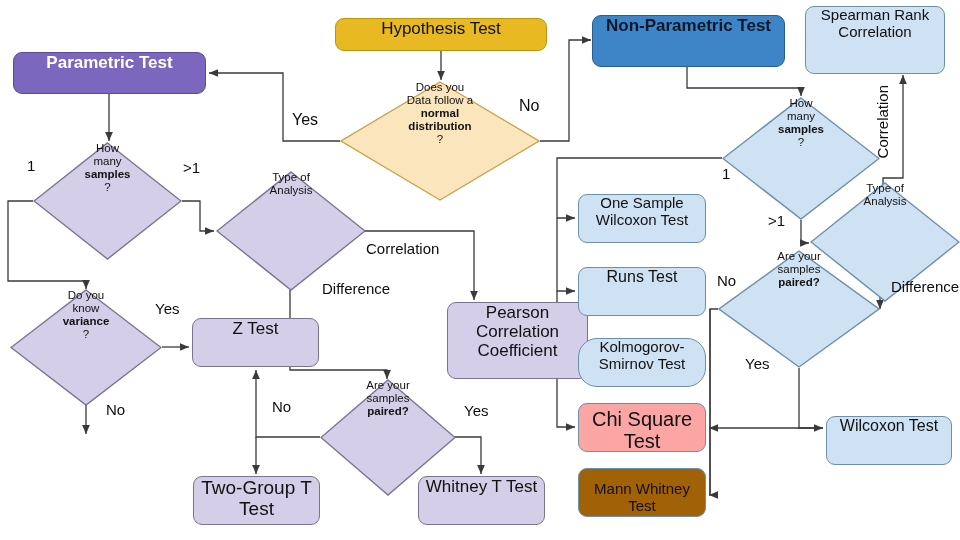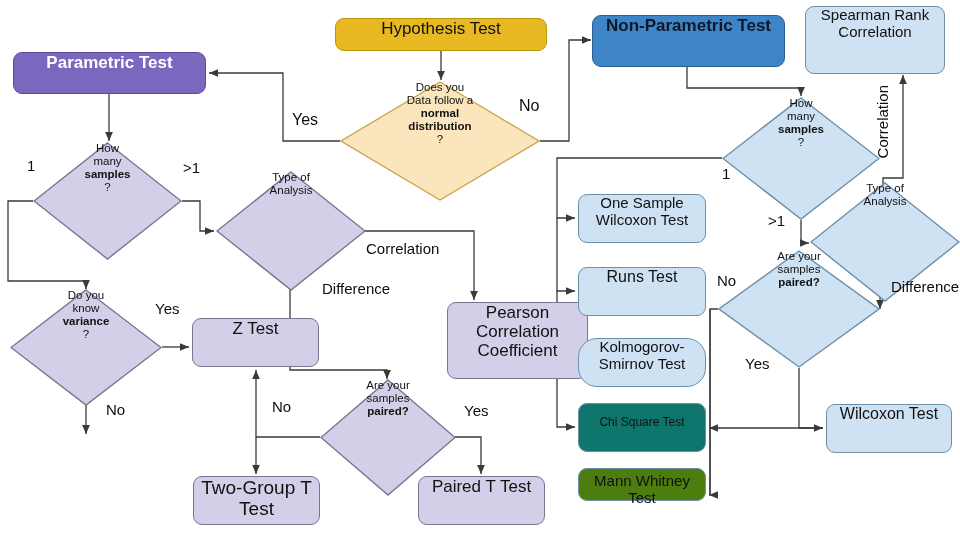--- a/index.html
+++ b/index.html
@@ -156,21 +156,21 @@
   <div class="node rbox" style="left:192px;top:318px;width:127px;height:49px;background:#D5CEE8;border-color:#7A7490;font-size:17px;color:#111;">
     <span>Z Test</span>
   </div>
 
 
   <div class="node rbox" style="left:193px;top:476px;width:127px;height:49px;background:#D5CEE8;border-color:#7A7490;font-size:19px;color:#111;padding:0 6px;">
     <span>Two-Group T Test</span>
   </div>
 
   <div class="node rbox" style="left:418px;top:476px;width:127px;height:49px;background:#D5CEE8;border-color:#7A7490;font-size:17px;color:#111;padding:0 6px;">
-    <span>Paired T Test</span>
+    <span>Whitney T Test</span>
   </div>
 
   <div class="node rbox" style="left:404px;top:302px;width:141px;height:77px;background:#D5CEE8;border-color:#7A7490;font-size:17px;color:#111;padding:0 6px;margin-left:43px;">
     <span>Pearson Correlation Coefficient</span>
   </div>
 
   <div class="node dia" style="left:722px;top:97px;width:158px;height:123px;font-size:11.5px;color:#111;">
     <svg viewBox="0 0 158 123" preserveAspectRatio="none">
       <polygon points="79,1 157,61.5 79,122 1,61.5" fill="#CFE2F3" stroke="#6D8FA8" stroke-width="1.4"></polygon>
     </svg>
@@ -208,29 +208,29 @@
   </div>
 
   <div class="node rbox" style="left:578px;top:267px;width:128px;height:49px;background:#CFE2F3;border-color:#6D8FA8;font-size:16px;color:#111;padding:0 5px;">
     <span>Runs Test</span>
   </div>
 
   <div class="node rbox" style="left:578px;top:338px;width:128px;height:49px;background:#CFE2F3;border-color:#6D8FA8;font-size:15px;color:#111;padding:0 4px;border-radius:19px;">
     <span>Kolmogorov-Smirnov Test</span>
   </div>
 
-  <div class="node rbox" style="left:578px;top:403px;width:128px;height:49px;background:#0f766e;border-color:#6D8FA8;font-size:12px;color:#111;padding:12px 5px;">
+  <div class="node rbox" style="left:578px;top:403px;width:128px;height:49px;background:#fca5a5;border-color:#6D8FA8;font-size:20px;color:#111;padding:4px 5px;">
     <span>Chi Square Test</span>
   </div>
 
-  <div class="node rbox" style="left:578px;top:468px;width:128px;height:33px;background:#4d7c0f;border-color:#6D8FA8;font-size:15px;color:#111;padding:4px 5px;">
+  <div class="node rbox" style="left:578px;top:468px;width:128px;height:49px;background:#a16207;border-color:#6D8FA8;font-size:15px;color:#111;padding:12px 5px;">
     <span>Mann Whitney Test</span>
   </div>
 
-  <div class="node rbox" style="left:826px;top:404px;width:126px;height:49px;background:#CFE2F3;border-color:#6D8FA8;font-size:16px;color:#111;padding:0 5px;">
+  <div class="node rbox" style="left:826px;top:416px;width:126px;height:49px;background:#CFE2F3;border-color:#6D8FA8;font-size:16px;color:#111;padding:0 5px;">
     <span>Wilcoxon Test</span>
   </div>
 
   <div class="lbl" style="left:292px;top:111px;font-size:16px;">Yes</div>
   <div class="lbl" style="left:519px;top:97px;font-size:16px;">No</div>
   <div class="lbl" style="left:27px;top:157px;font-size:15px;">1</div>
   <div class="lbl" style="left:183px;top:159px;font-size:15px;">&gt;1</div>
   <div class="lbl" style="left:366px;top:240px;font-size:15px;">Correlation</div>
   <div class="lbl" style="left:322px;top:280px;font-size:15px;">Difference</div>
   <div class="lbl" style="left:155px;top:300px;font-size:15px;">Yes</div>

